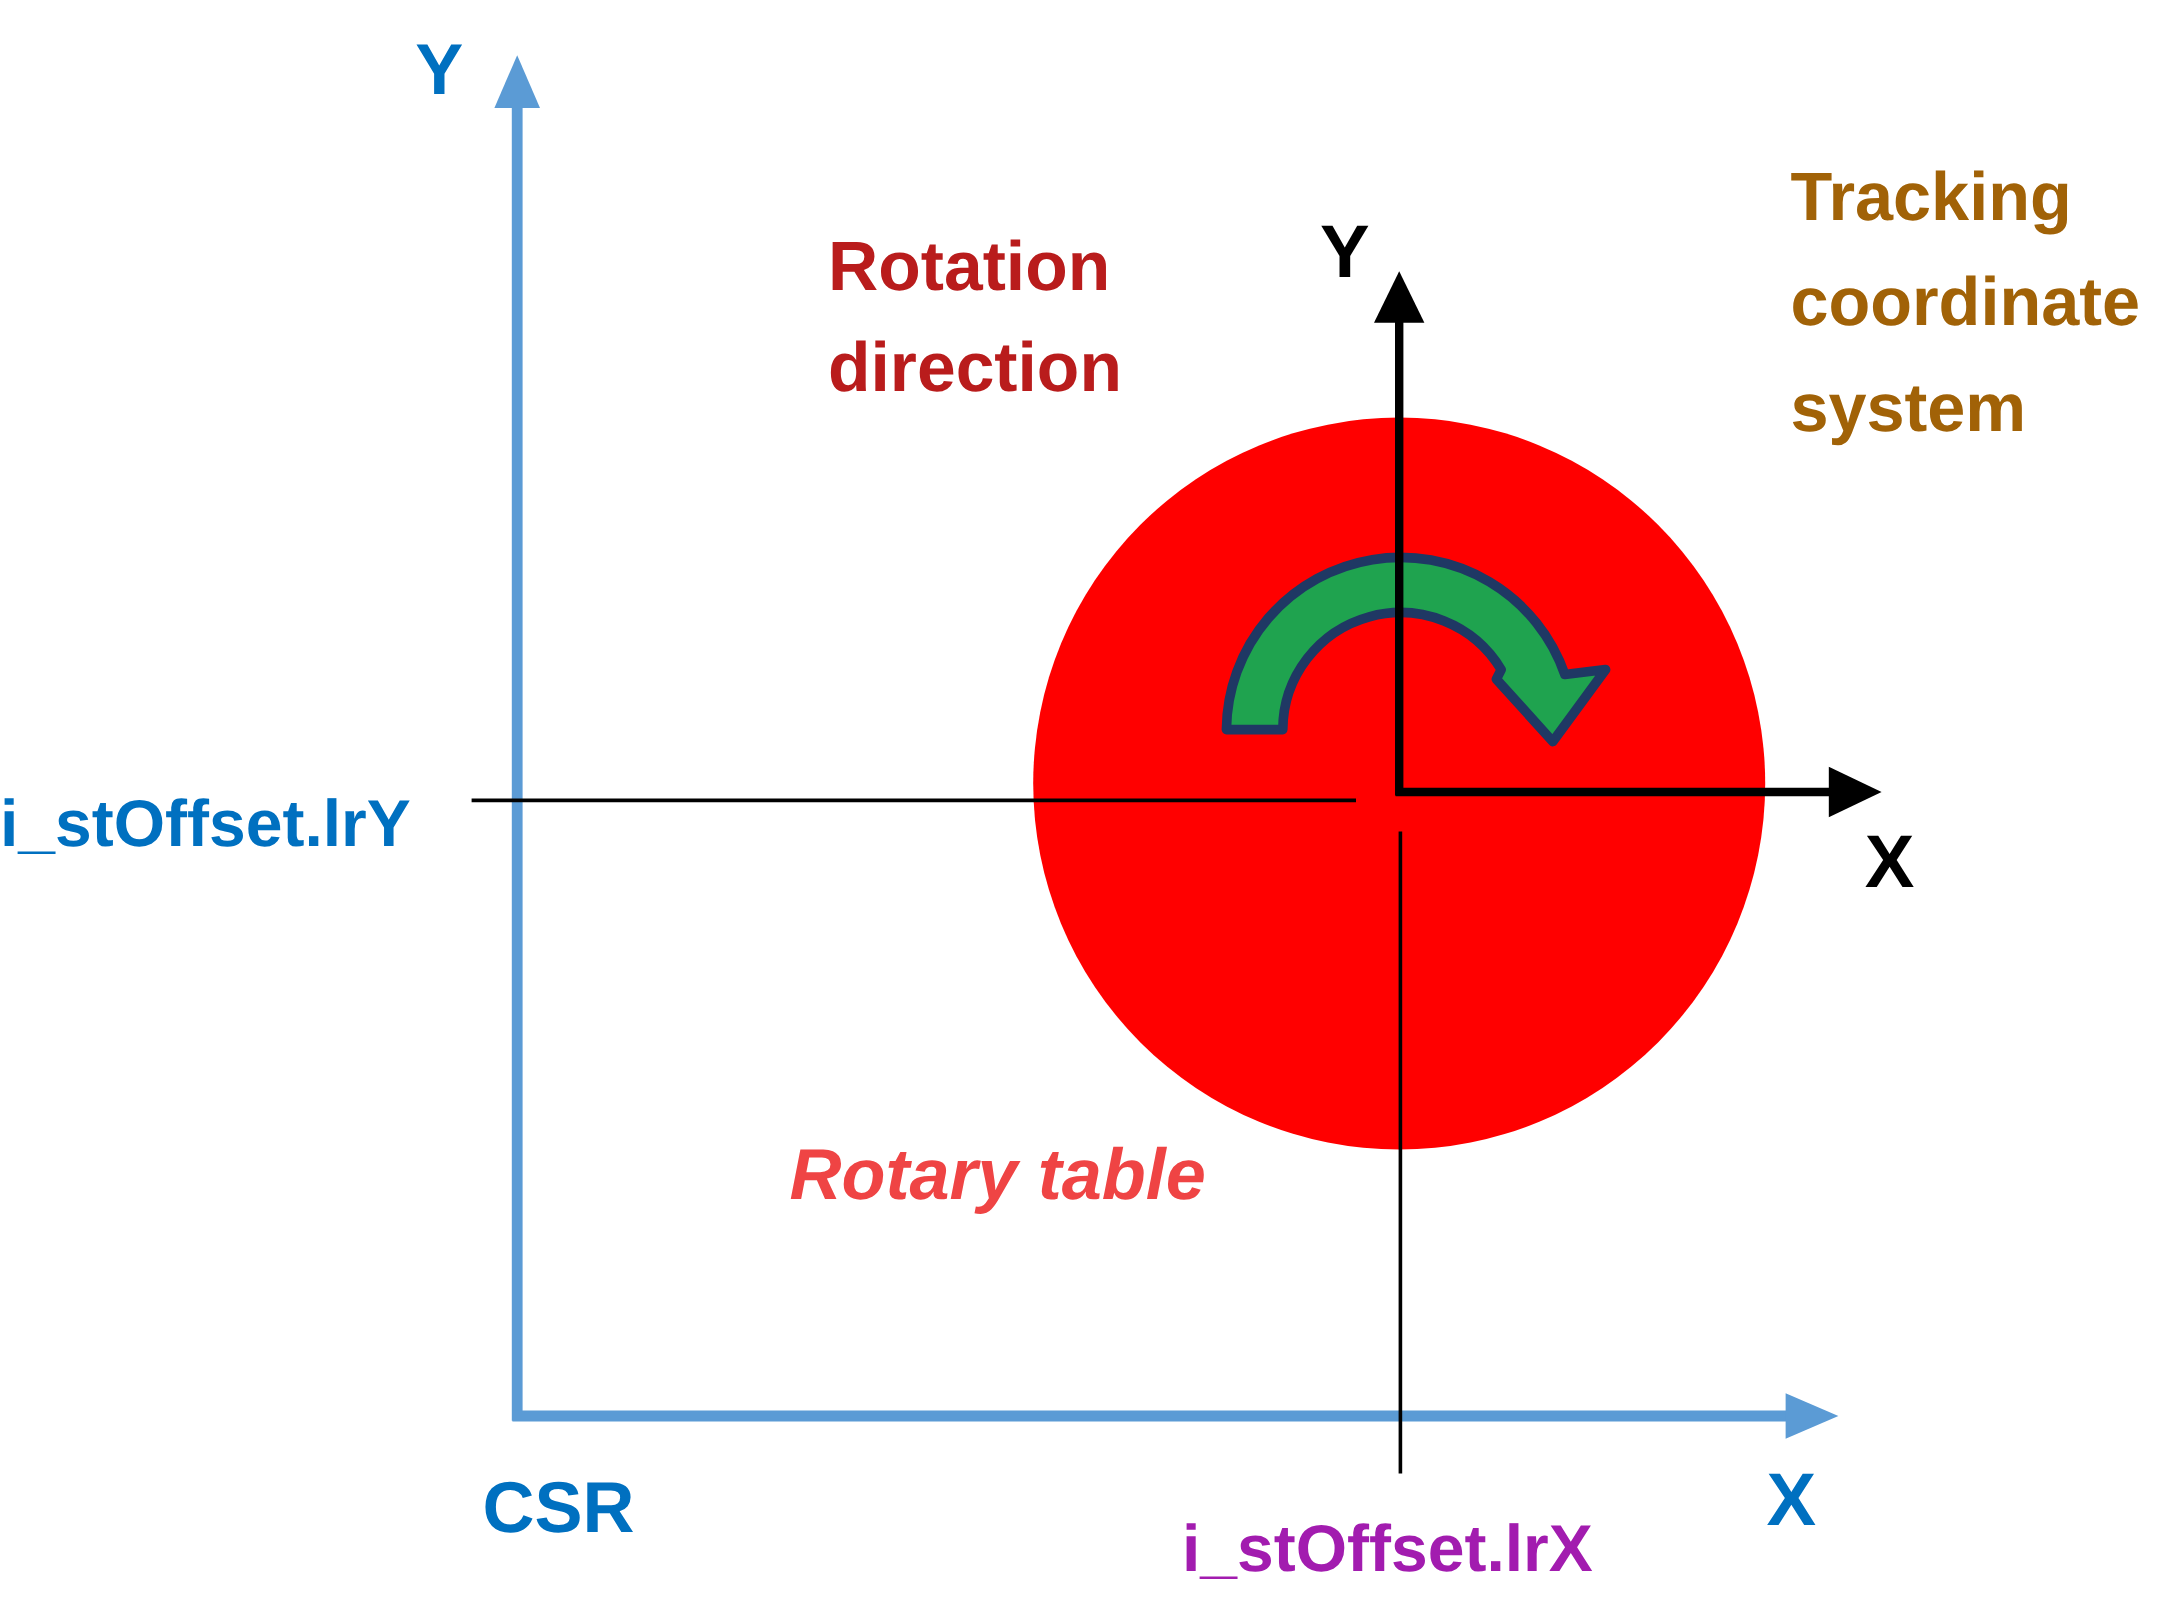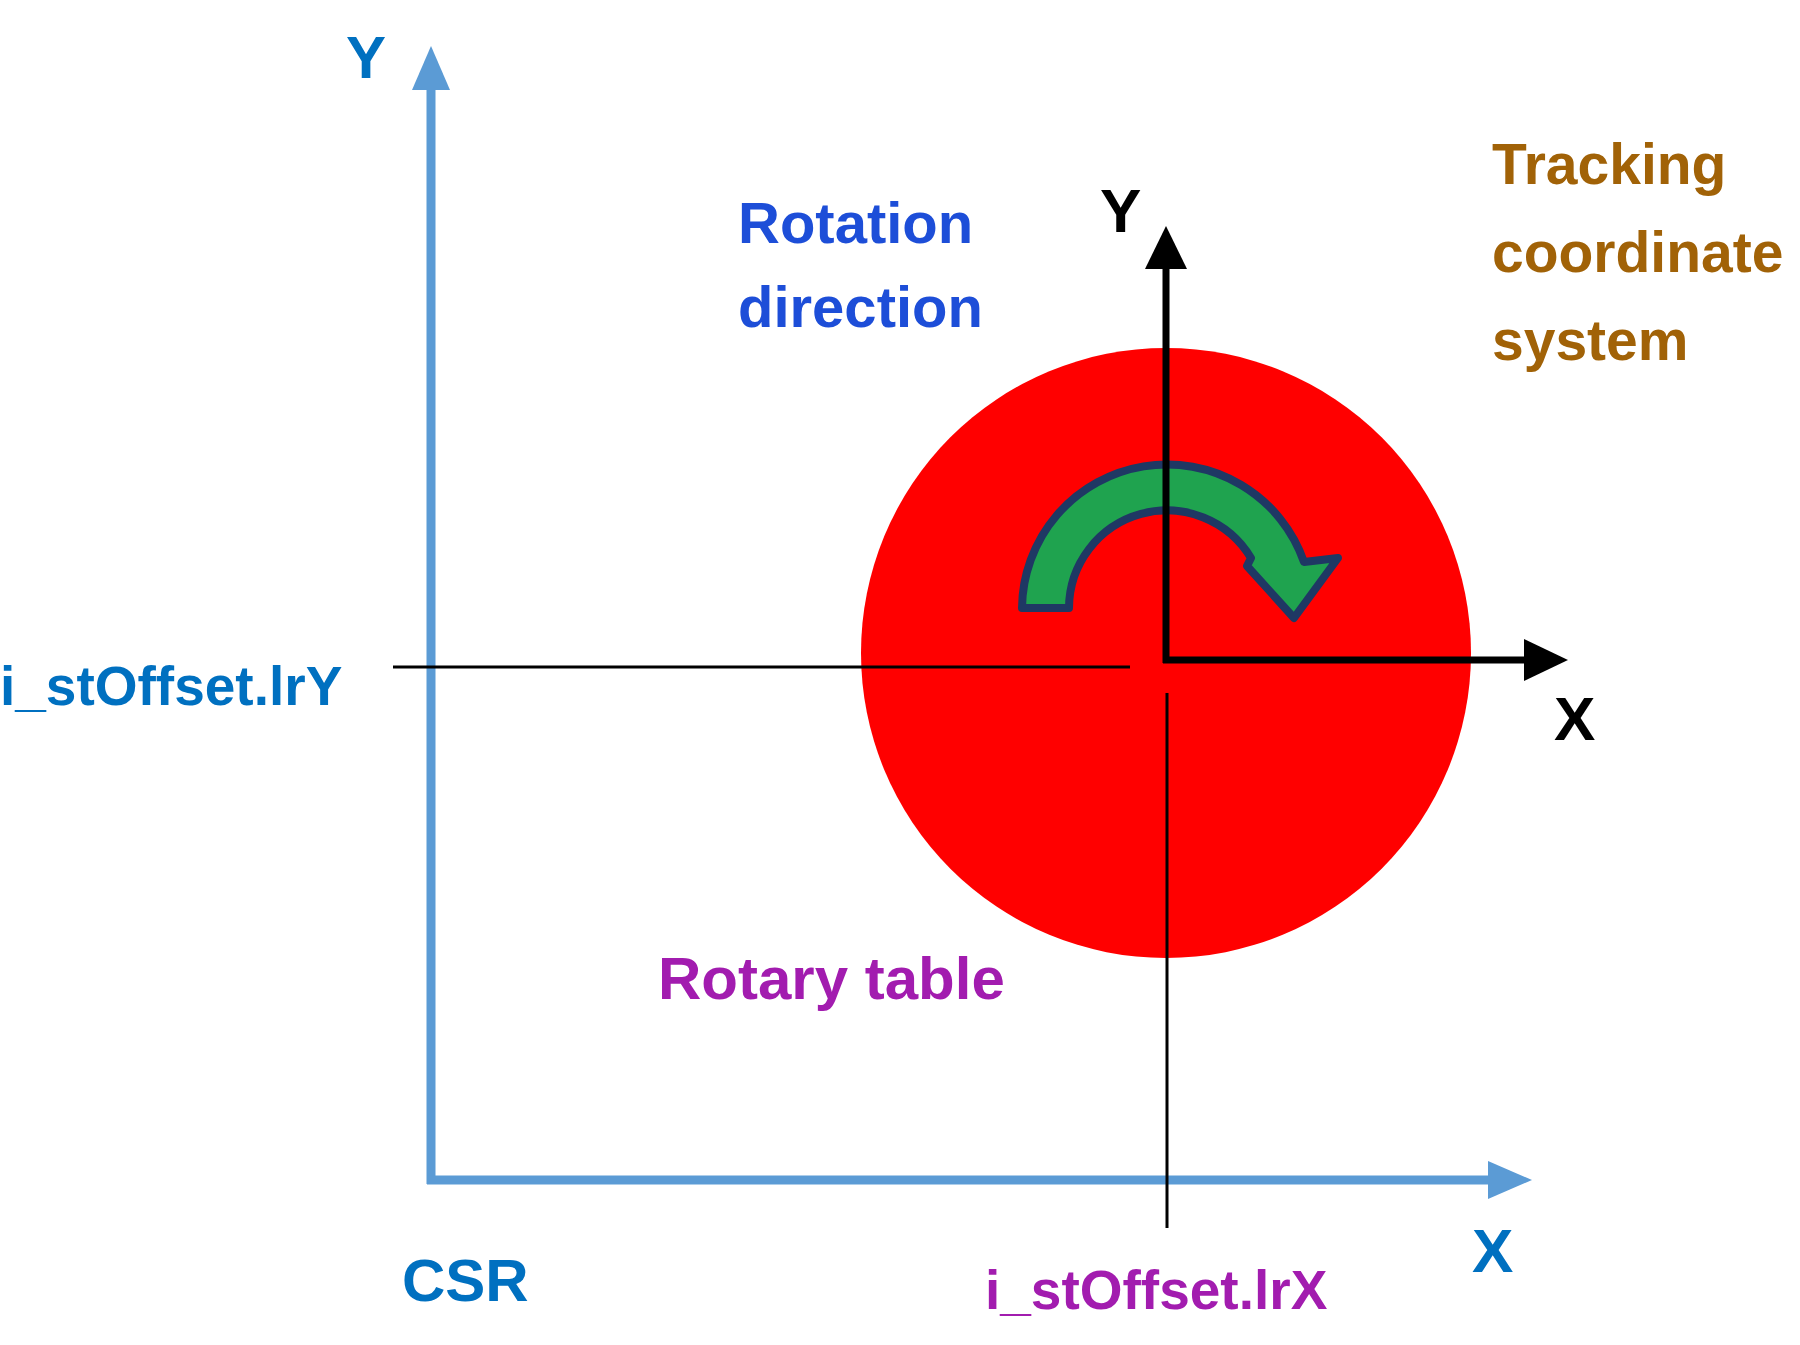--- a/index.html
+++ b/index.html
@@ -16,21 +16,21 @@
     position: absolute;
     font-weight: 700;
     line-height: 1;
     white-space: pre-line;
   }
   .lbl-tracking  { left: 1492px; top: 120px;  font-size: 57px; line-height: 88px; }
   .lbl-rotation  { left: 690px;  top: 181px;  font-size: 58px; line-height: 84px; }
   .lbl-rotary    { left: 658px;  top: 949px;  font-size: 60px; }
   .lbl-lry       { left: 0px;    top: 659px;  font-size: 55px; }
   .lbl-lrx       { left: 985px;  top: 1263px; font-size: 55px; }
-  .lbl-csr       { left: 402px;  top: 1227px; font-size: 60px; margin-top: 24px; }
+  .lbl-csr       { left: 402px;  top: 1227px; font-size: 60px; }
   .lbl-csr-y     { left: 346px;  top: 28px;   font-size: 60px; }
   .lbl-csr-x     { left: 1472px; top: 1220px; font-size: 62px; }
   .lbl-trk-y     { left: 1100px; top: 180px;  font-size: 62px; }
   .lbl-trk-x     { left: 1554px; top: 688px;  font-size: 62px; }
 </style>
 </head>
 <body>
 
 <div class="stage">
 
@@ -55,24 +55,24 @@
     <line x1="1166" y1="262" x2="1166" y2="663" stroke-width="7" stroke="#000000"></line>
     <polygon points="1166,226 1145,269 1187,269" fill="#000000"></polygon>
     <line x1="1163" y1="660" x2="1527" y2="660" stroke-width="7" stroke="#000000"></line>
     <polygon points="1568,660 1524,639 1524,681" fill="#000000"></polygon>
   </svg>
 
   <div class="lbl lbl-tracking" style="color: #a16207;">Tracking
 coordinate
 system</div>
 
-  <div class="lbl lbl-rotation" style="color: #1d4ed8; margin-left: 48px;">Rotation
+  <div class="lbl lbl-rotation" style="color: #b91c1c;">Rotation
 direction</div>
 
-  <div class="lbl lbl-rotary" style="color: #a21caf;">Rotary table</div>
+  <div class="lbl lbl-rotary" style="color: #ef4444; font-style: italic;">Rotary table</div>
 
   <div class="lbl lbl-lry" style="color: rgb(0, 112, 192);">i_stOffset.lrY</div>
 
   <div class="lbl lbl-lrx" style="color: #a21caf;">i_stOffset.lrX</div>
 
   <div class="lbl lbl-csr" style="color: rgb(0, 112, 192);">CSR</div>
 
   <div class="lbl lbl-csr-y" style="color: rgb(0, 112, 192);">Y</div>
 
   <div class="lbl lbl-csr-x" style="color: rgb(0, 112, 192);">X</div>

